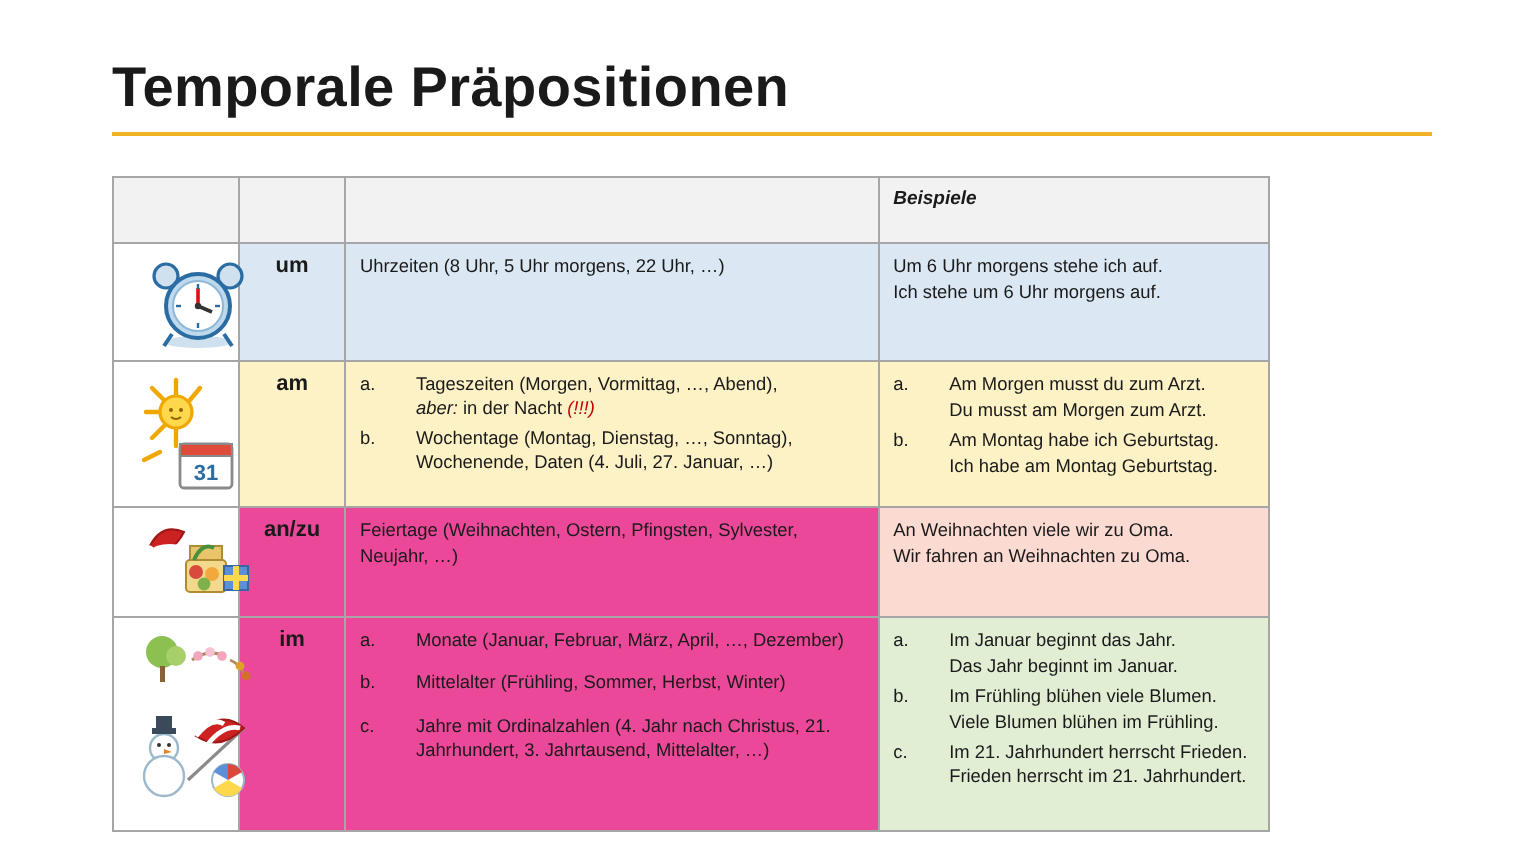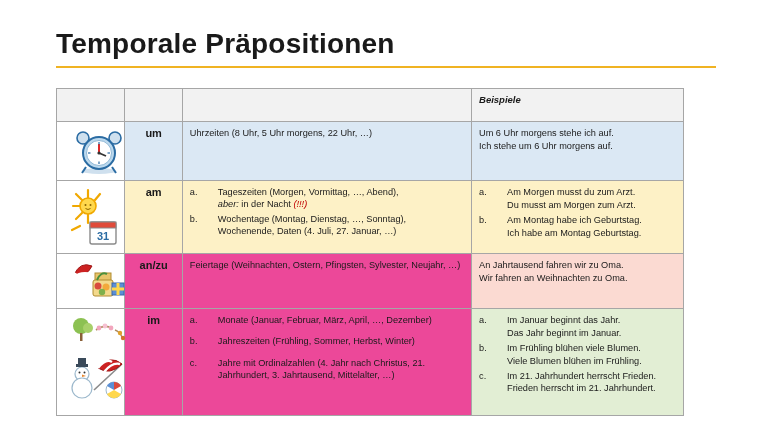--- a/index.html
+++ b/index.html
@@ -40,21 +40,21 @@
 
   .table-wrap {
     position: absolute;
     left: 56px;
     top: 88px;
     width: 660px;
   }
   table.grid {
     border-collapse: collapse;
     table-layout: fixed;
-    width: 628px;
+    width: 579px;
     font-size: 9.2px;
     color: #1a1a1a;
   }
   table.grid td {
     border: 1px solid #a6a6a6;
     vertical-align: top;
     padding: 5px 7px;
   }
   .col-icon { width: 62px; }
   .col-prep { width: 52px; }
@@ -240,21 +240,21 @@
               <rect x="48.5" y="24" width="3" height="12" fill="#ffd84d"></rect>
               <rect x="44" y="28.5" width="12" height="3" fill="#ffd84d"></rect>
             </svg>
           </div>
         </td>
         <td class="cell-prep green-l">an/zu</td>
         <td class="green-l">
           <div class="plain">Feiertage (Weihnachten, Ostern, Pfingsten, Sylvester, Neujahr, …)</div>
         </td>
         <td class="red-l">
-          <div class="ex-line">An Jahrtausend fahren wir zu Oma.</div>
+          <div class="ex-line">An Weihnachten viele wir zu Oma.</div>
           <div class="ex-line">Wir fahren an Weihnachten zu Oma.</div>
         </td>
       </tr>
 
       <tr>
         <td class="cell-icon">
           <div class="icon-box">
             <svg width="58" height="96" viewBox="0 0 58 96">
 
               <circle cx="13" cy="12" r="8" fill="#8cc152"></circle>
@@ -290,21 +290,21 @@
           </div>
         </td>
         <td class="cell-prep green-l">im</td>
         <td class="green-l">
           <div class="li spaced">
             <span class="mk">a.</span>
             <span class="tx">Monate (Januar, Februar, März, April, …, Dezember)</span>
           </div>
           <div class="li spaced">
             <span class="mk">b.</span>
-            <span class="tx">Jahreszeiten (Frühling, Sommer, Herbst, Winter)</span>
+            <span class="tx">Mittelalter (Frühling, Sommer, Herbst, Winter)</span>
           </div>
           <div class="li">
             <span class="mk">c.</span>
             <span class="tx">Jahre mit Ordinalzahlen (4. Jahr nach Christus, 21. Jahrhundert, 3. Jahrtausend, Mittelalter, …)</span>
           </div>
         </td>
         <td class="green-e">
           <div class="li">
             <span class="mk">a.</span>
             <span class="tx">

